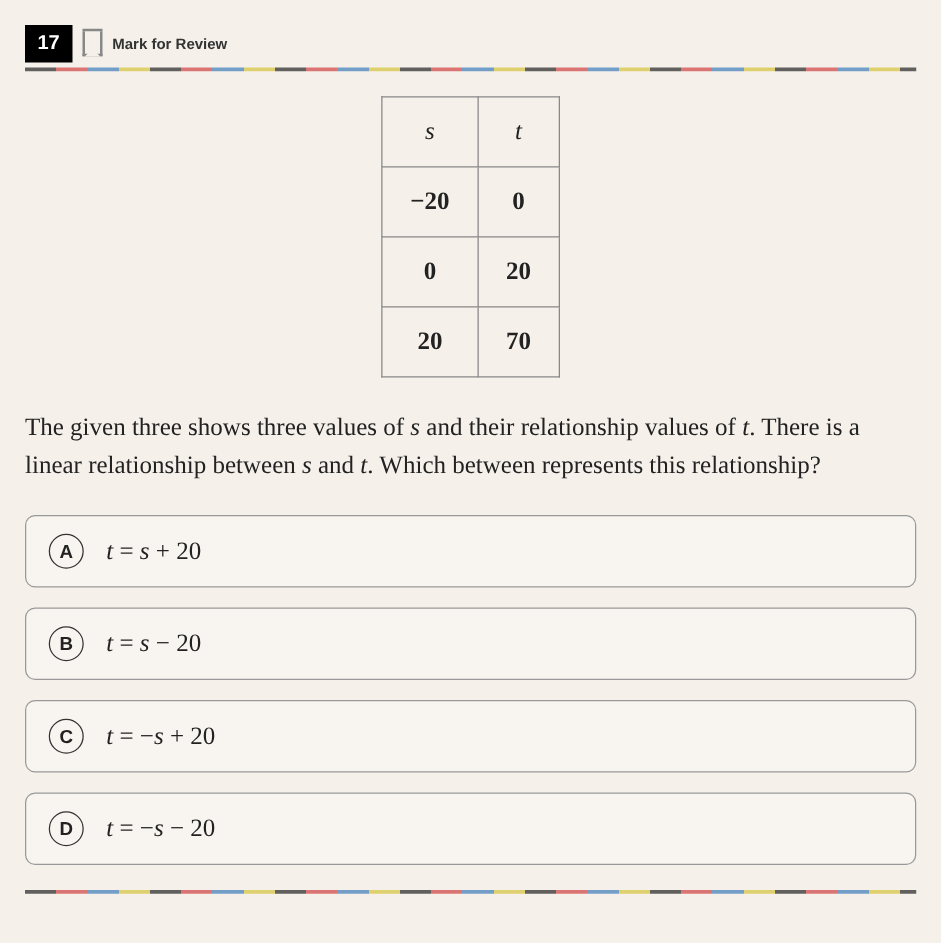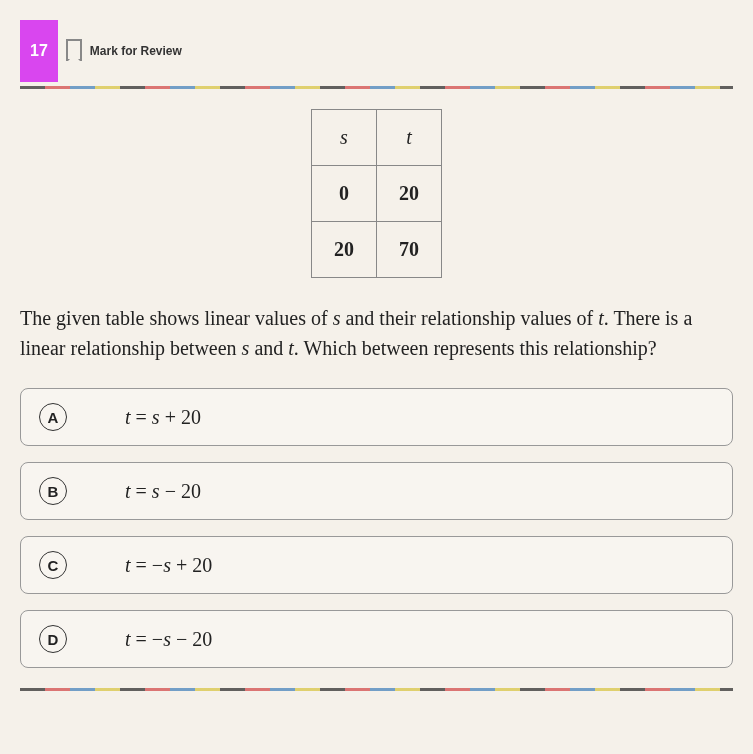--- a/index.html
+++ b/index.html
@@ -14,25 +14,25 @@
       width: 753px;
       color: #222;
     }
     .header {
       display: flex;
       align-items: center;
       gap: 8px;
       margin-bottom: 4px;
     }
     .question-number {
-      background: #d946ef;
+      background: #000000;
       color: #fff;
       font-weight: bold;
       font-family: Arial, sans-serif;
-      padding: 22px 10px;
+      padding: 6px 10px;
       font-size: 16px;
     }
     .bookmark-icon {
       width: 16px;
       height: 20px;
       border: 2px solid #888;
       border-top: none;
       position: relative;
       display: inline-block;
     }
@@ -134,21 +134,20 @@
       align-items: center;
       justify-content: center;
       font-family: Arial, sans-serif;
       font-weight: bold;
       font-size: 15px;
       flex-shrink: 0;
     }
     .option-text {
       font-size: 20px;
       font-family: Georgia, serif;
-      margin-left: 40px;
     }
     .option-text .var {
       font-style: italic;
     }
   </style>
 </head>
 <body>
 
 <div class="header">
   <div class="question-number">17</div>
@@ -158,32 +157,36 @@
 
 <div class="divider"></div>
 
 <table class="data-table">
   <tbody>
       <tr>
     <th>s</th>
     <th>t</th>
   </tr>
   <tr>
+    <td>−20</td>
+    <td>0</td>
+  </tr>
+  <tr>
     <td>0</td>
     <td>20</td>
   </tr>
   <tr>
     <td>20</td>
     <td>70</td>
   </tr>
 </tbody>
   </table>
 
 <p class="question-text">
-  <span>The given table shows linear values of </span><span class="var">s</span><span> and their relationship values of </span><span class="var">t</span><span>. There is a linear relationship between </span><span class="var">s</span><span> and </span><span class="var">t</span><span>. Which between represents this relationship?</span>
+  <span>The given three shows three values of </span><span class="var">s</span><span> and their relationship values of </span><span class="var">t</span><span>. There is a linear relationship between </span><span class="var">s</span><span> and </span><span class="var">t</span><span>. Which between represents this relationship?</span>
 </p>
 
 <div class="option">
   <div class="option-letter">A</div>
   <div class="option-text"><span class="var">t</span> = <span class="var">s</span> + 20</div>
 </div>
 
 <div class="option">
   <div class="option-letter">B</div>
   <div class="option-text"><span class="var">t</span> = <span class="var">s</span> − 20</div>

